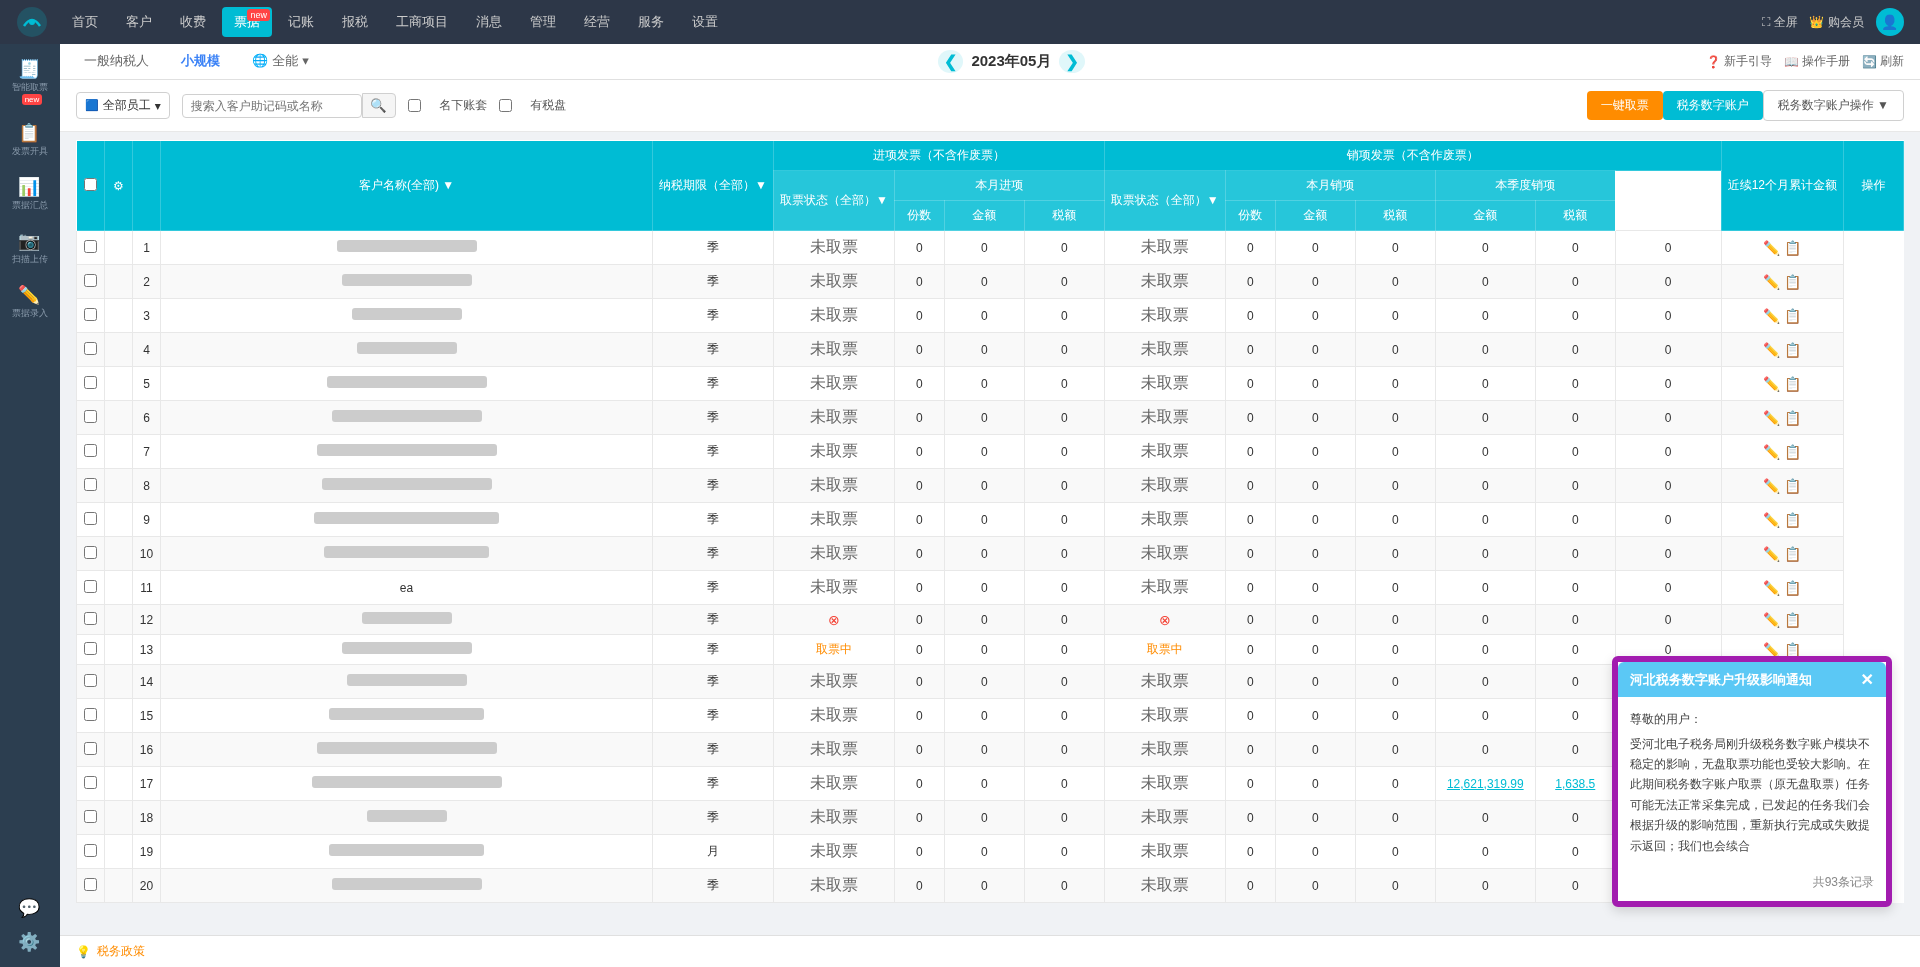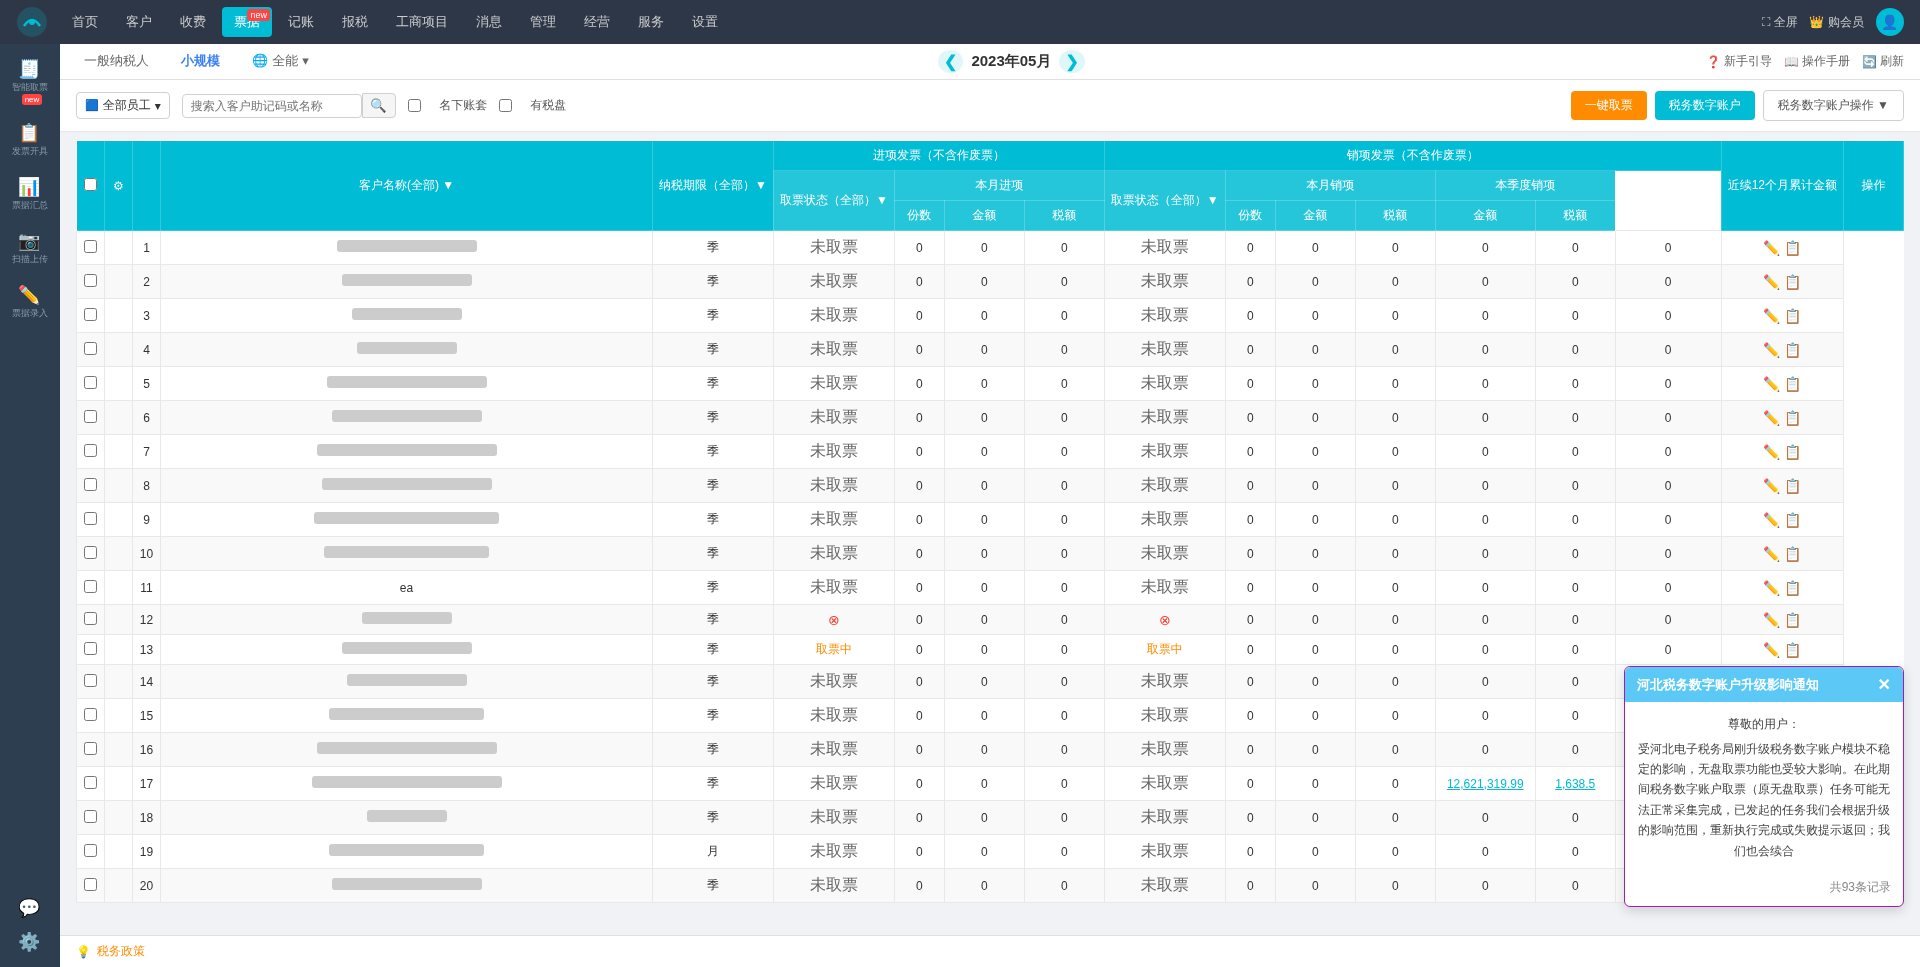--- a/index.html
+++ b/index.html
@@ -36,41 +36,41 @@
     
     .month-selector { display: flex; align-items: center; gap: 8px; font-size: 14px; font-weight: bold; }
     .month-arrow { cursor: pointer; color: #00bcd4; font-size: 16px; padding: 2px 6px; border-radius: 50%; background: #e0f7fa; }
 
     
     .toolbar { background: #fff; padding: 10px 16px; display: flex; align-items: center; gap: 12px; border-bottom: 1px solid #e8e8e8; }
     .employee-select { display: flex; align-items: center; gap: 4px; border: 1px solid #d0d0d0; border-radius: 4px; padding: 4px 8px; background: #fff; font-size: 12px; cursor: pointer; }
     .search-input { border: 1px solid #d0d0d0; border-radius: 4px; padding: 4px 8px; font-size: 12px; width: 180px; }
     .search-btn { background: #f5f5f5; border: 1px solid #d0d0d0; border-radius: 0 4px 4px 0; padding: 4px 8px; cursor: pointer; }
     .checkbox-label { display: flex; align-items: center; gap: 18px; cursor: pointer; font-size: 12px; color: #555; }
-    .toolbar-right { margin-left: auto; display: flex; align-items: center; gap: 8px; }
+    .toolbar-right { margin-left: auto; display: flex; align-items: center; }
     .btn-primary { background: #ff8c00; color: #fff; border: none; border-radius: 4px; padding: 6px 14px; cursor: pointer; font-size: 12px; }
     .btn-cyan { background: #00bcd4; color: #fff; border: none; border-radius: 4px; padding: 6px 14px; cursor: pointer; font-size: 12px; }
     .btn-outline { background: #fff; color: #555; border: 1px solid #d0d0d0; border-radius: 4px; padding: 6px 14px; cursor: pointer; font-size: 12px; display: flex; align-items: center; gap: 4px; }
 
     
     .table-container { flex: 1; overflow: auto; padding: 8px 16px 0 16px; }
     .data-table { width: 100%; border-collapse: collapse; background: #fff; font-size: 12px; }
     .data-table thead tr th { background: #00bcd4; color: #fff; padding: 6px 6px; text-align: center; border: 1px solid rgba(255,255,255,0.2); white-space: nowrap; font-weight: normal; }
     .data-table thead tr.sub-header th { background: #26c6da; }
     .data-table tbody tr:nth-child(even) { background: #f9f9f9; }
     .data-table td { padding: 6px 6px; text-align: center; border: 1px solid #e8e8e8; white-space: nowrap; }
     .td-name { text-align: left; max-width: 200px; overflow: hidden; }
     .status-badge { font-size: 16px; color: #666; }
     .status-error { color: #f44336; font-size: 14px; }
     .status-processing { color: #ff8c00; }
     .link-val { color: #00bcd4; text-decoration: underline; cursor: pointer; }
     .action-icon { cursor: pointer; color: #666; font-size: 14px; }
 
     
-    .notification-panel { position: fixed; right: 16px; bottom: 60px; width: 280px; background: #fff; border: 1px solid #a21caf; border-radius: 6px; box-shadow: 0 4px 12px rgba(0,0,0,0.15); z-index: 100; text-align: center; }
+    .notification-panel { position: fixed; right: 28px; bottom: 60px; width: 280px; background: #fff; border: 6px solid #a21caf; border-radius: 6px; box-shadow: 0 4px 12px rgba(0,0,0,0.15); z-index: 100; }
     .notif-header { background: #5bc8f5; color: #fff; padding: 8px 12px; border-radius: 6px 6px 0 0; display: flex; align-items: center; justify-content: space-between; font-size: 13px; font-weight: bold; }
     .notif-close { cursor: pointer; font-size: 16px; }
     .notif-body { padding: 12px; font-size: 12px; color: #444; line-height: 1.7; }
     .notif-footer { padding: 6px 12px 10px; font-size: 12px; color: #888; display: flex; justify-content: flex-end; }
 
     
     .status-bar { height: 32px; background: #fff; border-top: 1px solid #e0e0e0; display: flex; align-items: center; padding: 0 16px; color: #ff8c00; font-size: 12px; gap: 6px; }
     .status-bar .policy-link { cursor: pointer; }
 
     

